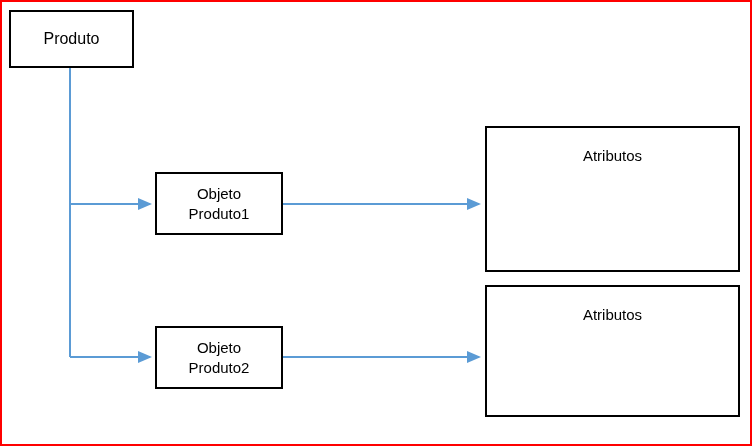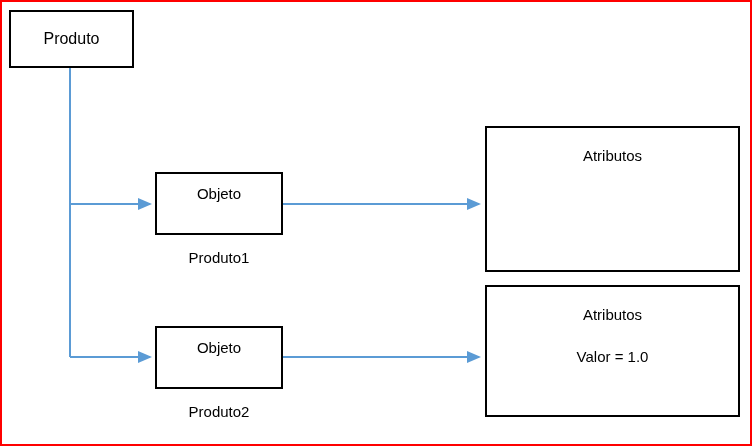--- a/index.html
+++ b/index.html
@@ -68,21 +68,21 @@
   
   .node-objeto {
     left: 155px;
     width: 128px;
     height: 63px;
     font-size: 15px;
   }
   #node-objeto-1 { top: 172px; }
   #node-objeto-2 { top: 326px; }
 
-  .node-objeto .line { display: block; margin-top: 44px; }
+  .node-objeto .line { display: block; }
 
   
   .node-atributos {
     left: 485px;
     width: 255px;
     justify-content: flex-start;
     padding-top: 18px;
     font-size: 15px;
   }
   #node-atributos-1 { top: 126px; height: 146px; }
@@ -136,18 +136,17 @@
     <span class="line">Produto2</span>
   </div>
 
   <div class="node node-atributos" id="node-atributos-1">
     <span class="attr-title">Atributos</span>
   </div>
 
   <div class="node node-atributos" id="node-atributos-2">
     <span class="attr-title">Atributos</span>
     <div class="attr-list">
-      <span class="attr-row">Valor = 1.0</span>
     </div>
   </div>
 
   <div id="frame"></div>
 </div>
 
 </body></html>

